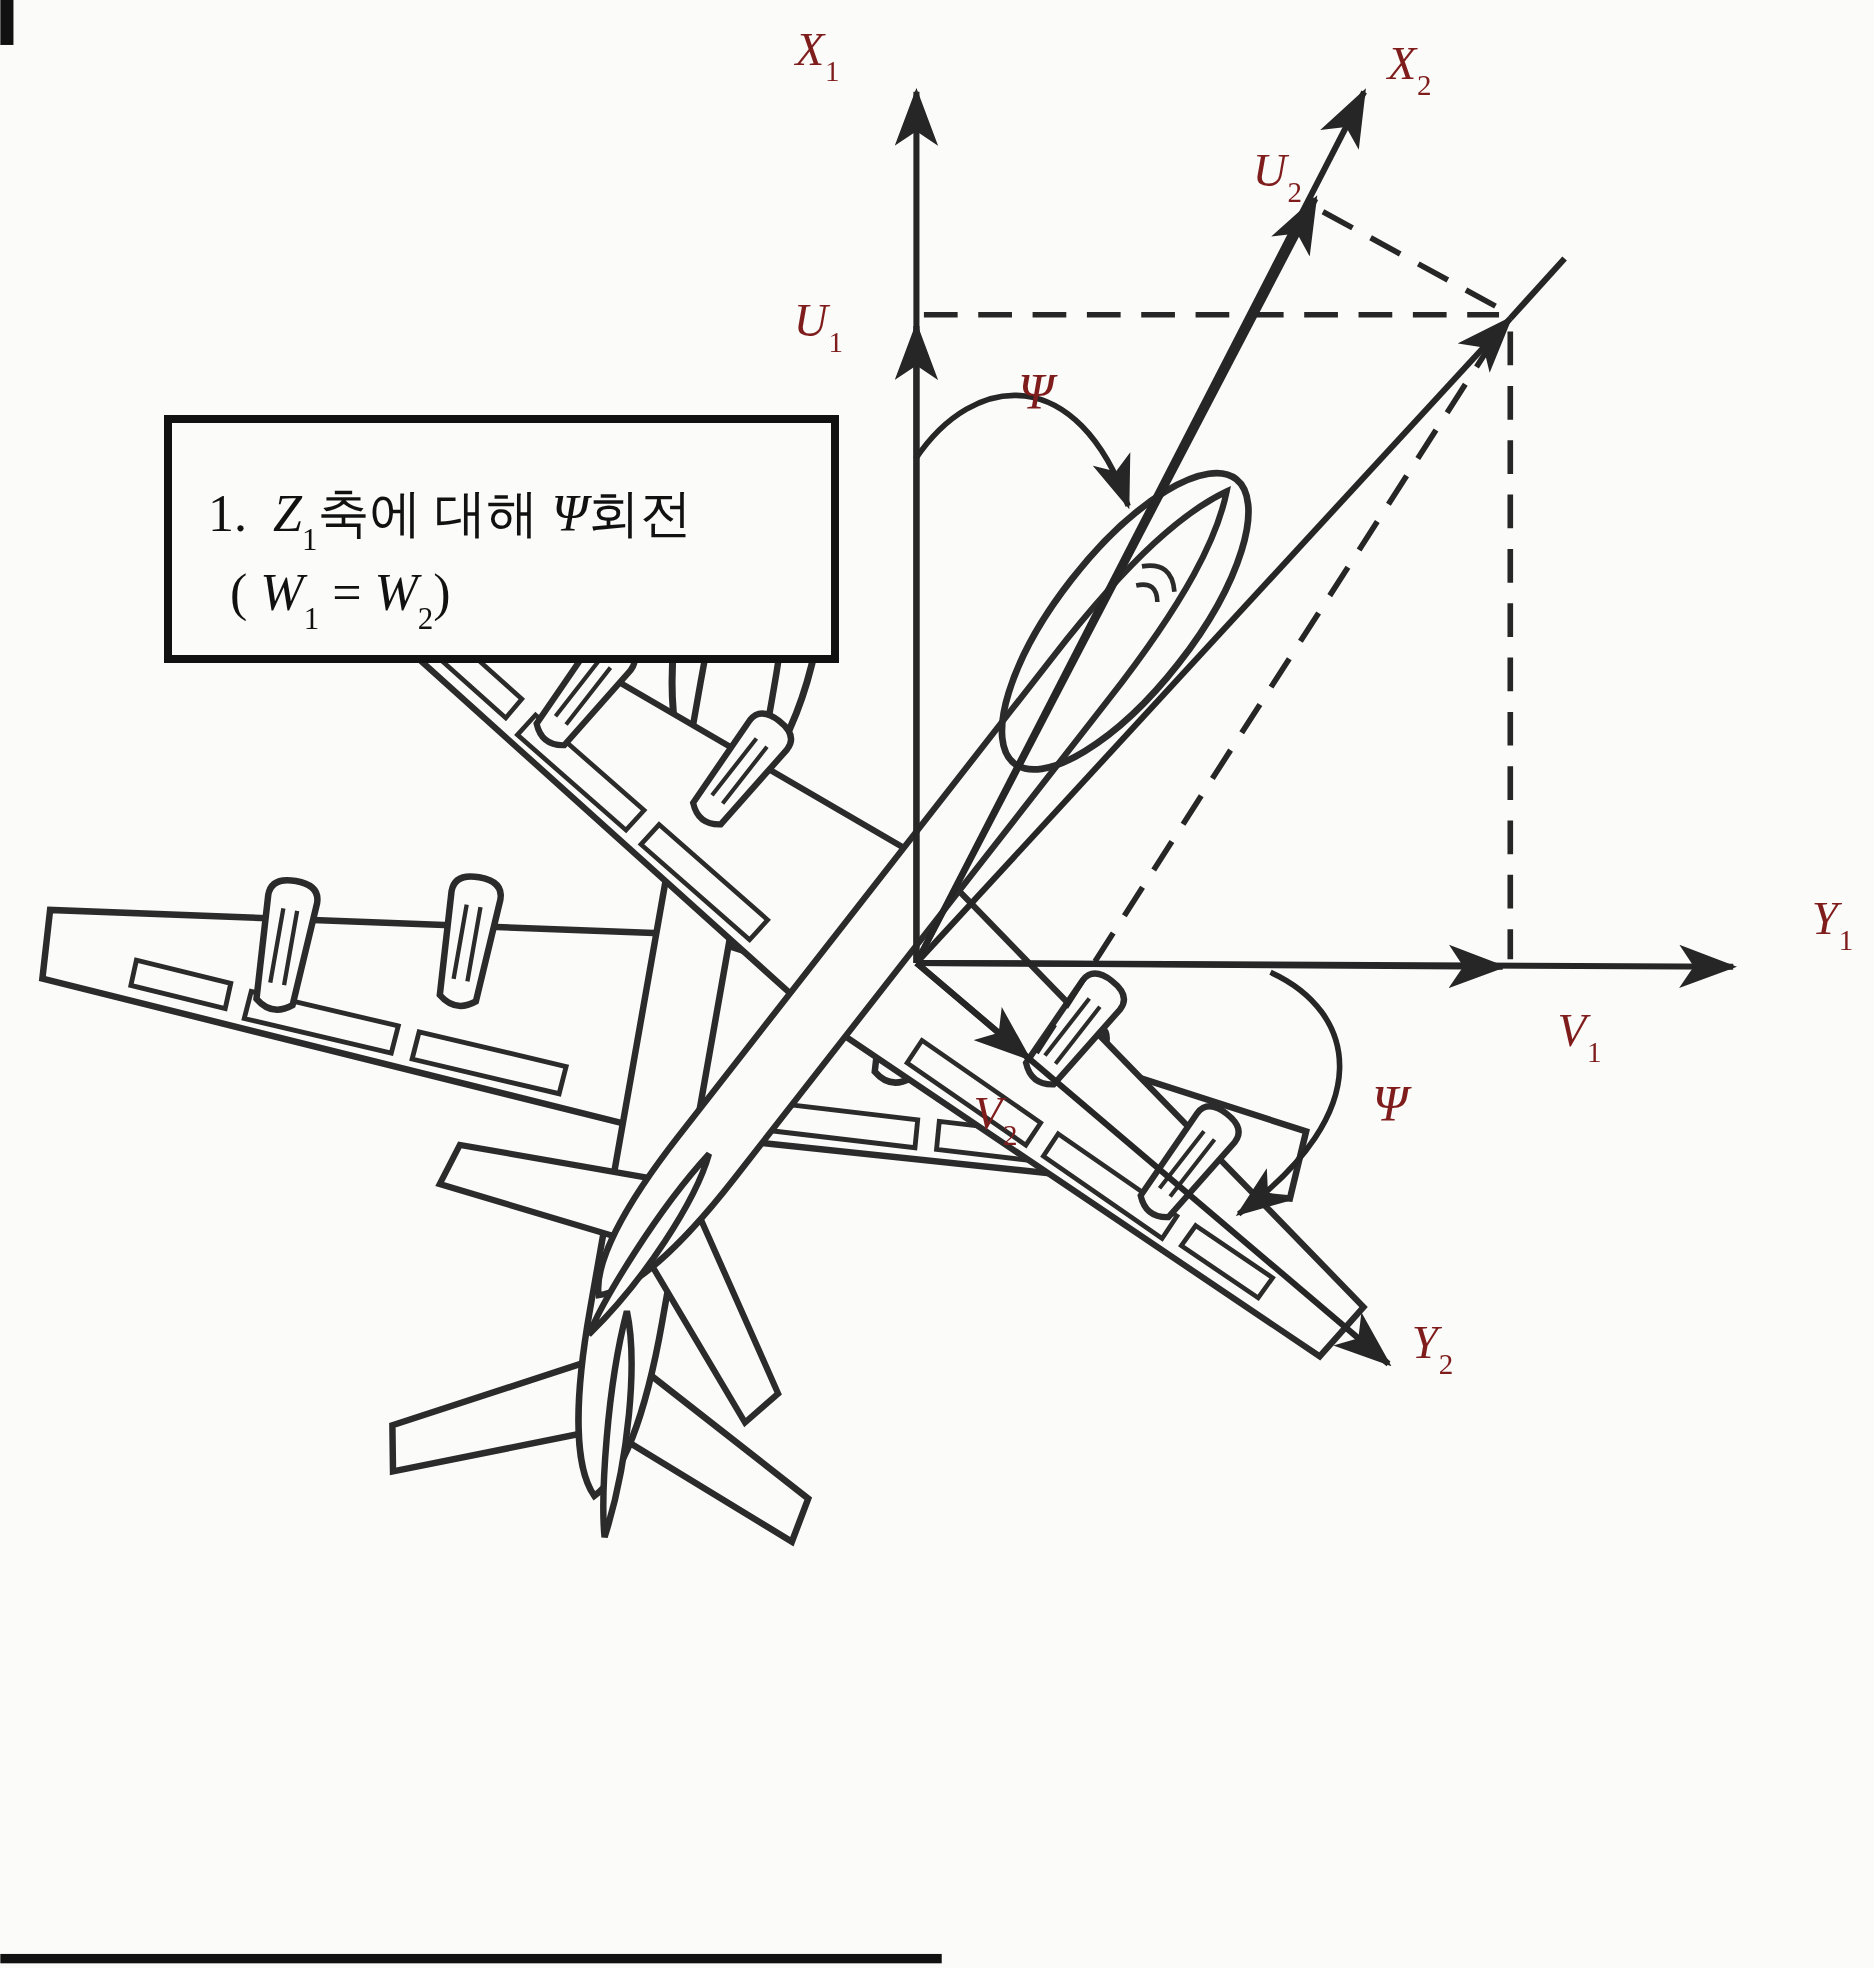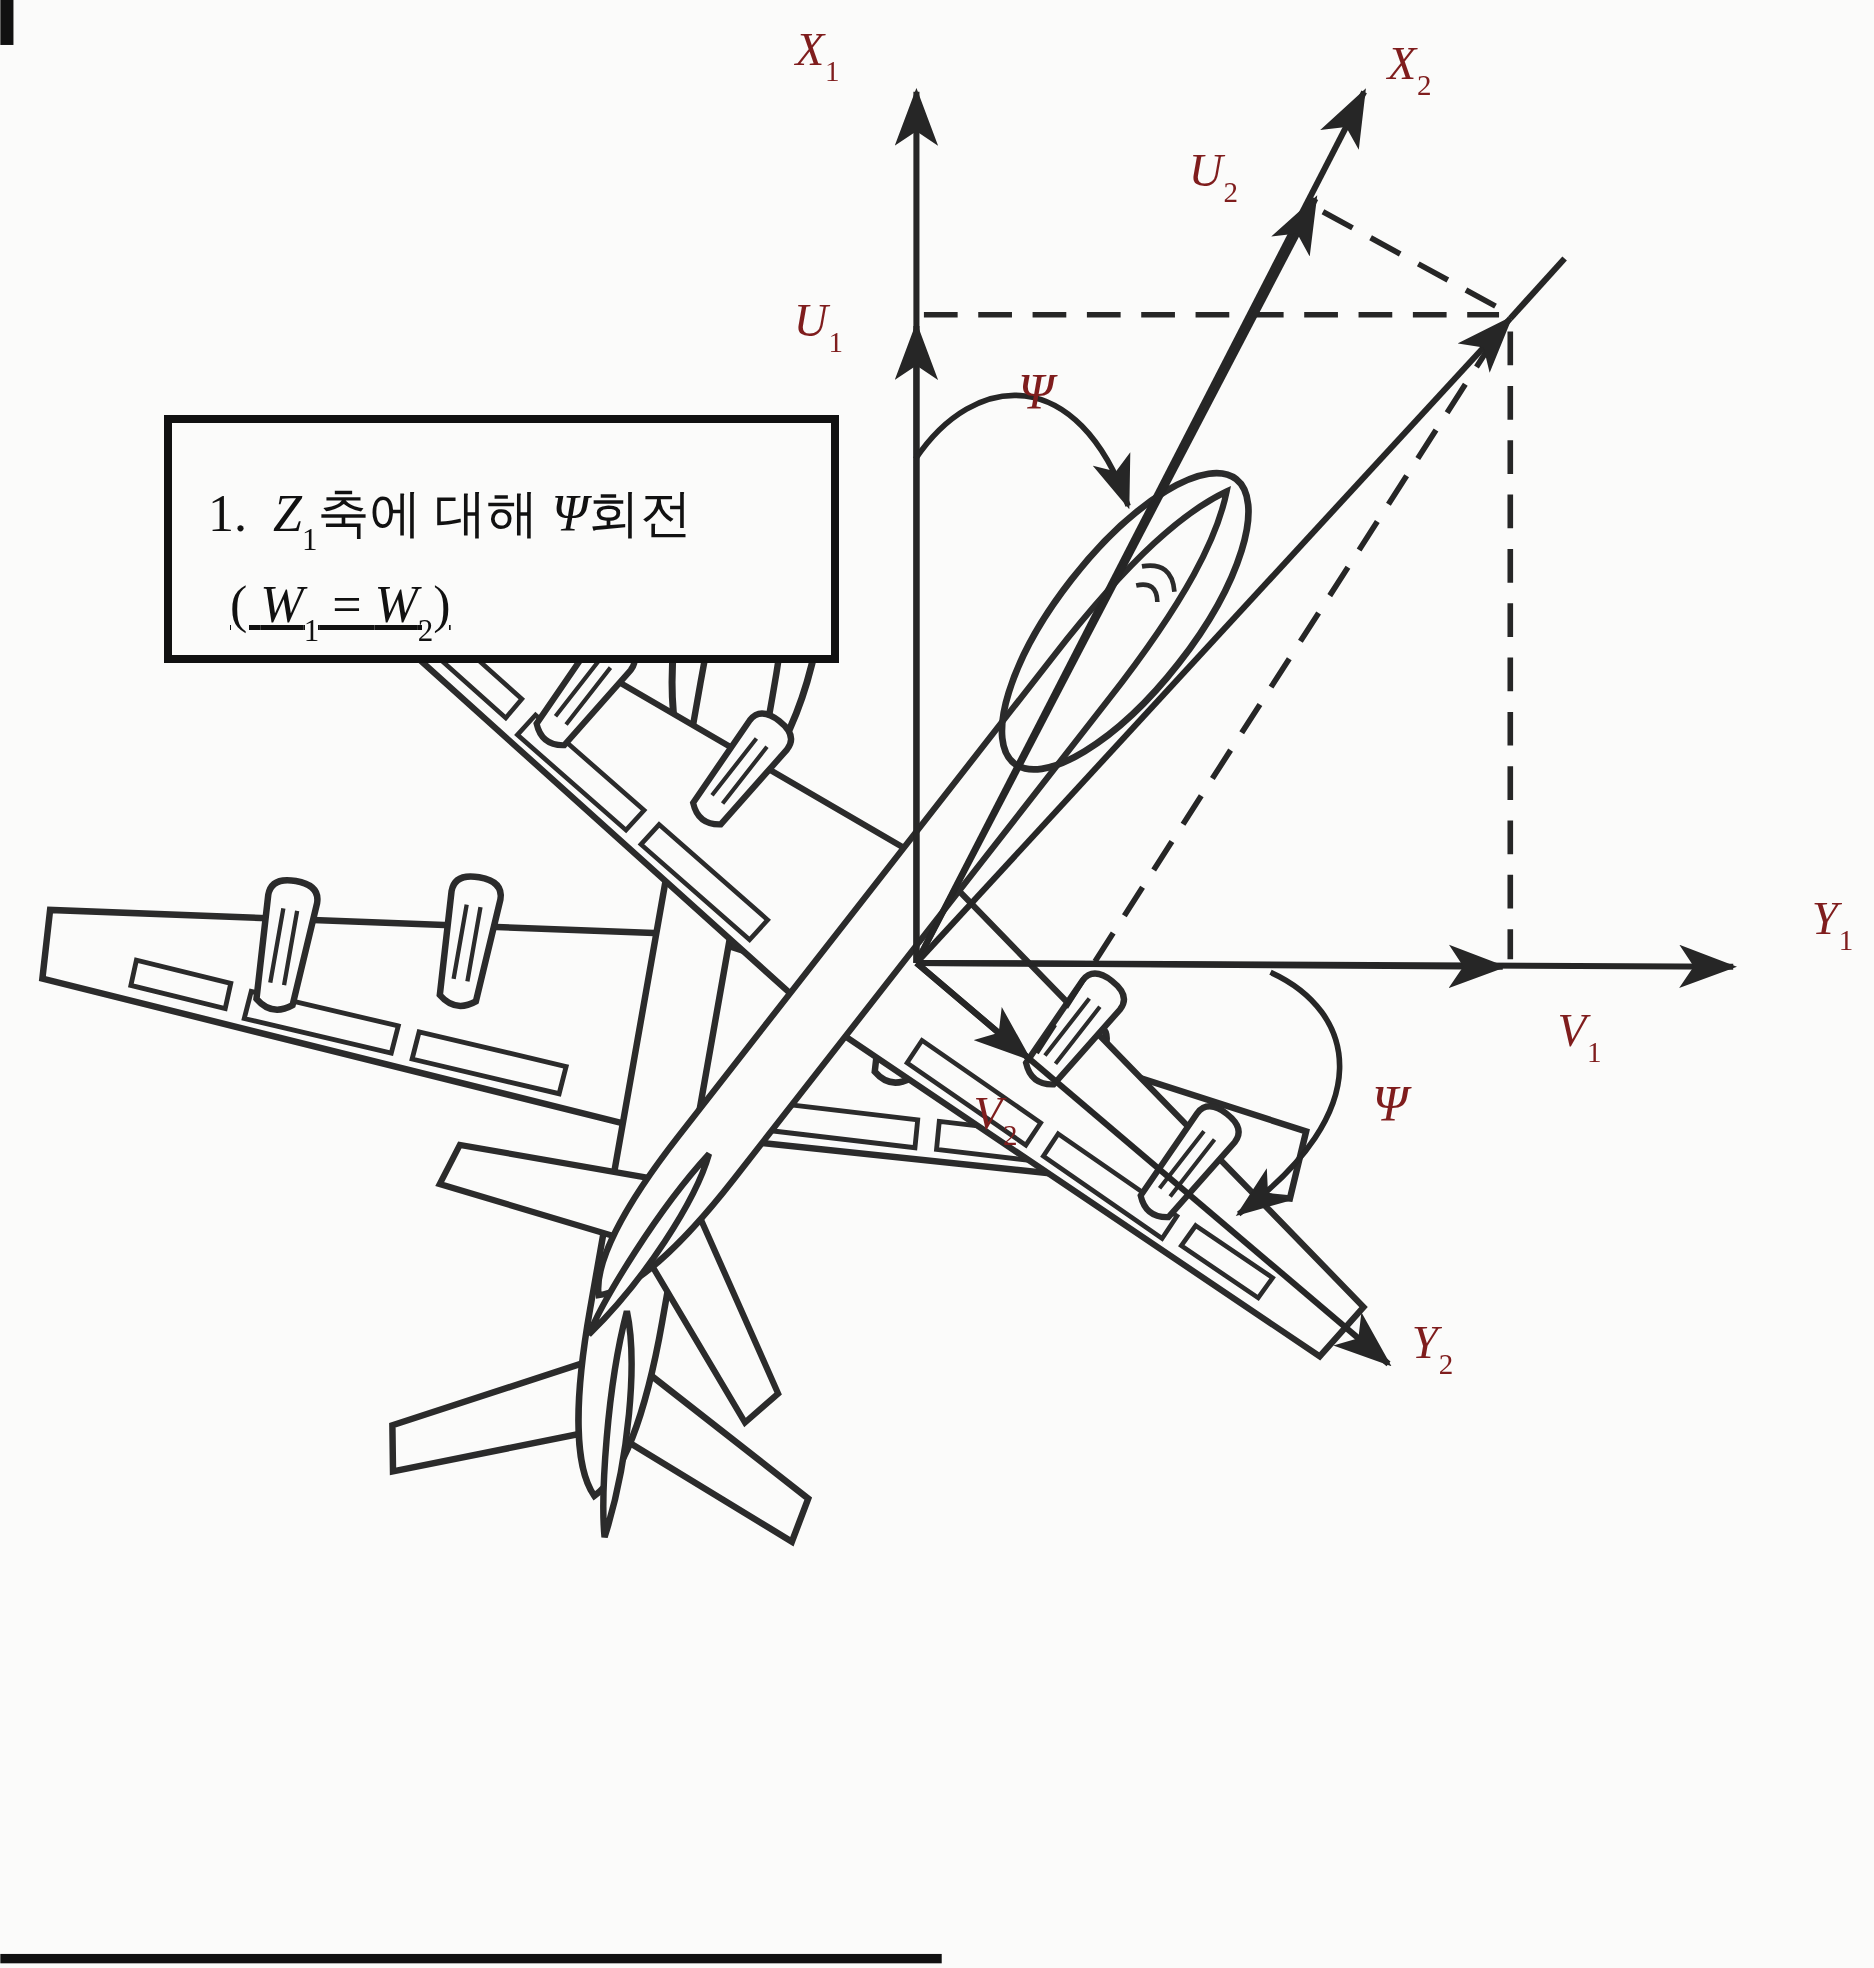--- a/index.html
+++ b/index.html
@@ -8,21 +8,21 @@
   svg{position:absolute;left:0;top:0;}
   .lbl{position:absolute;transform:translate(-50%,-50%);color:#7f1d1d;
        font-style:italic;font-size:47px;white-space:nowrap;line-height:1;}
   .lbl sub{font-size:29px;font-style:normal;position:relative;top:5.6px;left:0.9px;}
   .psi{font-size:51px;}
   #caption-box{position:absolute;left:164px;top:415px;width:675px;height:248px;
        background:#fbfbfa;border:8.4px solid #111;box-sizing:border-box;color:#111;}
   #caption-line1{position:absolute;left:36px;top:56px;font-size:52px;font-style:normal;white-space:nowrap;}
   #caption-line1 .m{font-style:italic;}
   #caption-line1 sub, #caption-line2 sub{font-size:31px;position:relative;top:7.5px;}
-  #caption-line2{position:absolute;left:58px;top:152px;font-size:52px;font-style:normal;white-space:nowrap;text-decoration:underline;}
+  #caption-line2{position:absolute;left:58px;top:140px;font-size:52px;font-style:normal;white-space:nowrap;}
   #caption-line2 .m{font-style:italic;}
 </style>
 </head>
 <body>
 
 <div id="stage">
 
 <svg width="1875" height="1968" viewBox="0 0 2001 2101">
   <defs>
     <marker id="arr" viewBox="0 0 12 9" refX="11.2" refY="4.5" markerWidth="9.5" markerHeight="7.2" orient="auto" markerUnits="strokeWidth">
@@ -105,20 +105,20 @@
   <div id="caption-line2">
     <span>( </span><span class="m">W</span><sub>1</sub><span> = </span><span class="m">W</span><sub>2</sub><span>)</span>
   </div>
 </div>
 
 <div class="lbl" style="left:817px;top:53px"><span>X</span><sub>1</sub></div>
 <div class="lbl" style="left:1409px;top:67px"><span>X</span><sub>2</sub></div>
 <div class="lbl" style="left:1832px;top:922px"><span>Y</span><sub>1</sub></div>
 <div class="lbl" style="left:1432px;top:1346px"><span>Y</span><sub>2</sub></div>
 <div class="lbl" style="left:818px;top:324px"><span>U</span><sub>1</sub></div>
-<div class="lbl" style="left:1213px;top:174px"><span>U</span><sub>2</sub></div>
+<div class="lbl" style="left:1277px;top:174px"><span>U</span><sub>2</sub></div>
 <div class="lbl" style="left:1579px;top:1034px"><span>V</span><sub>1</sub></div>
 <div class="lbl" style="left:995px;top:1117px"><span>V</span><sub>2</sub></div>
 <div class="lbl psi" style="left:1036px;top:391px"><span>Ψ</span></div>
 <div class="lbl psi" style="left:1390px;top:1103px"><span>Ψ</span></div>
 
 </div>
 
 
 </body></html>

